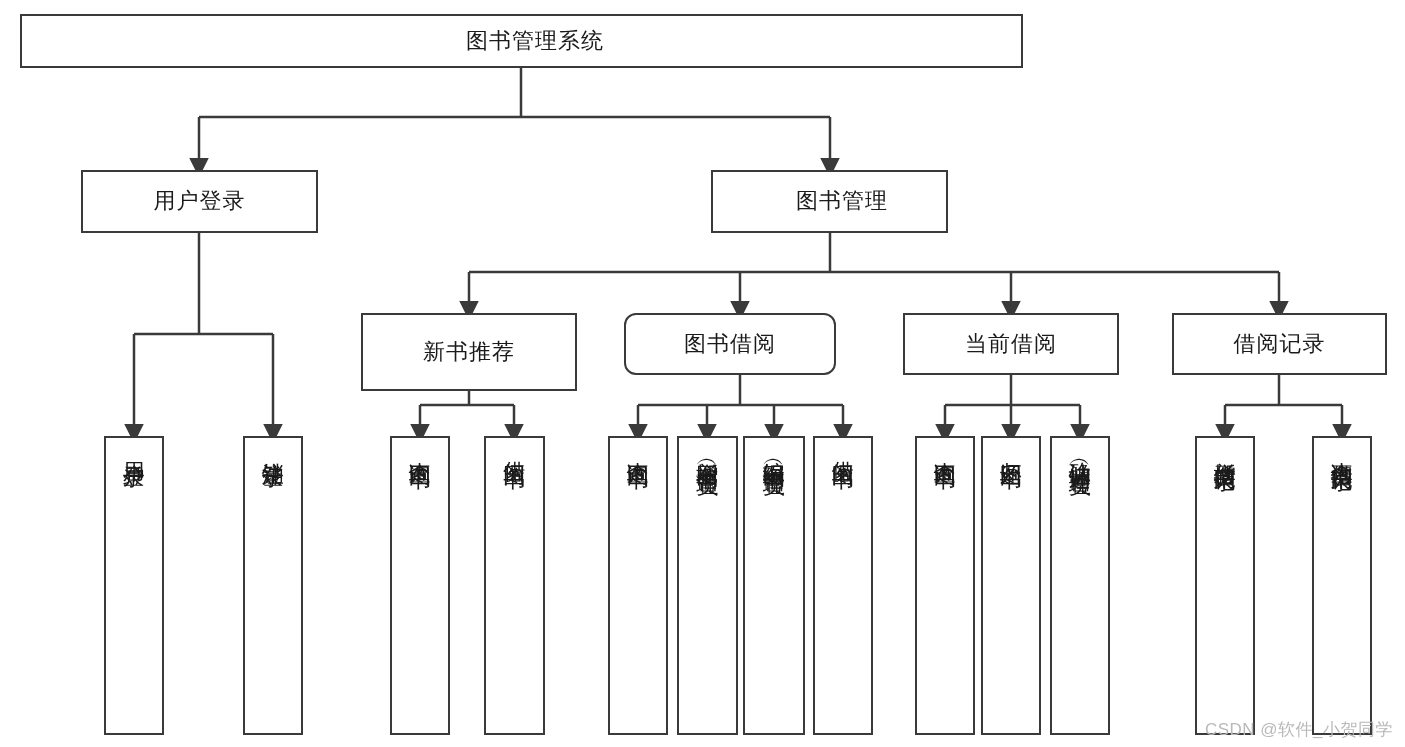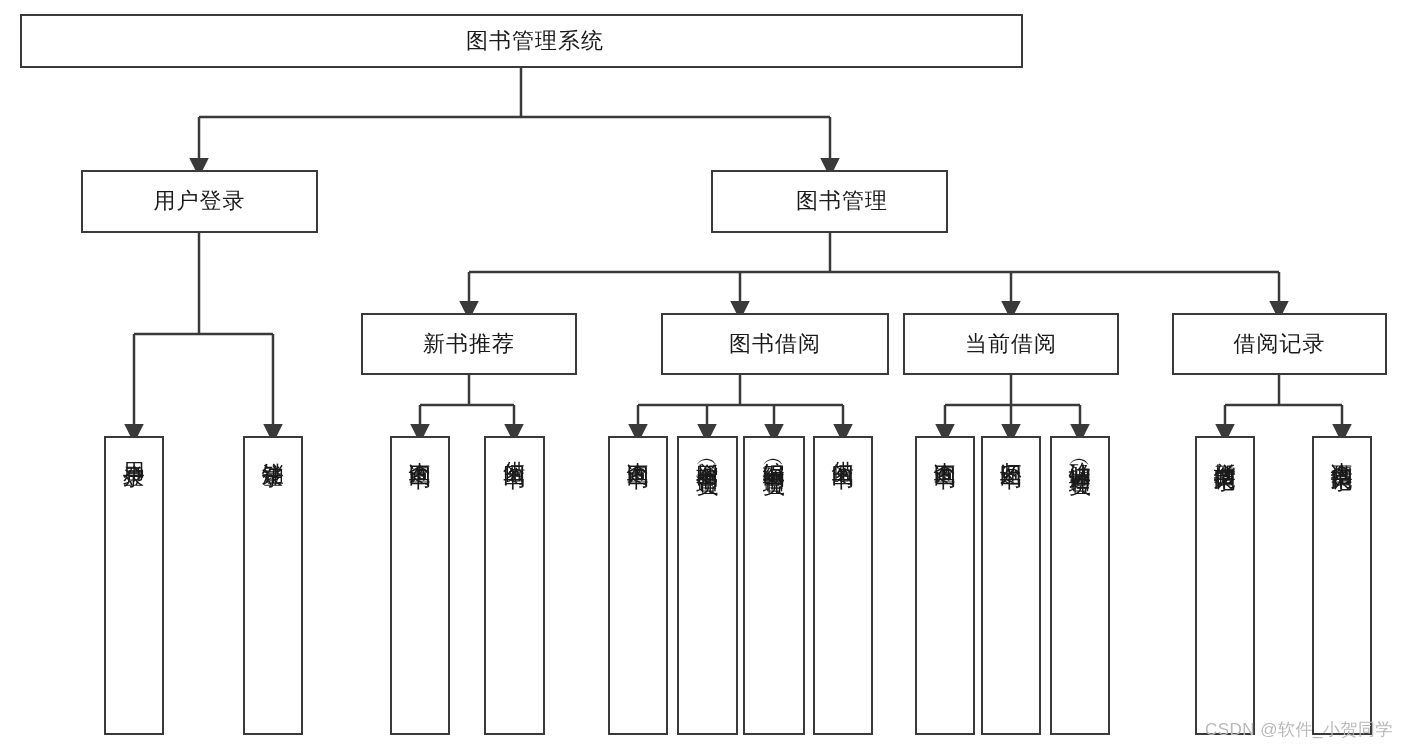--- a/index.html
+++ b/index.html
@@ -126,24 +126,24 @@
     <span class="node-label">图书管理系统</span>
   </div>
 
   <div class="node horizontal" style="left:81px; top:170px; width:237px; height:63px;">
     <span class="node-label">用户登录</span>
   </div>
   <div class="node horizontal" style="left:711px; top:170px; width:237px; height:63px;padding-left:25px;">
     <span class="node-label">图书管理</span>
   </div>
 
-  <div class="node horizontal" style="left:361px; top:313px; width:216px; height:62px;">
+  <div class="node horizontal" style="left:361px; top:313px; width:216px; height:78px;">
     <span class="node-label">新书推荐</span>
   </div>
-  <div class="node horizontal" style="left:661px; top:313px; width:228px; height:62px;">
+  <div class="node horizontal" style="left:624px; top:313px; width:212px; height:62px;border-radius:12px;">
     <span class="node-label">图书借阅</span>
   </div>
   <div class="node horizontal" style="left:903px; top:313px; width:216px; height:62px;">
     <span class="node-label">当前借阅</span>
   </div>
   <div class="node horizontal" style="left:1172px; top:313px; width:215px; height:62px;">
     <span class="node-label">借阅记录</span>
   </div>
 
   <div class="node vertical" style="left:104px; top:436px; width:60px; height:299px;">

